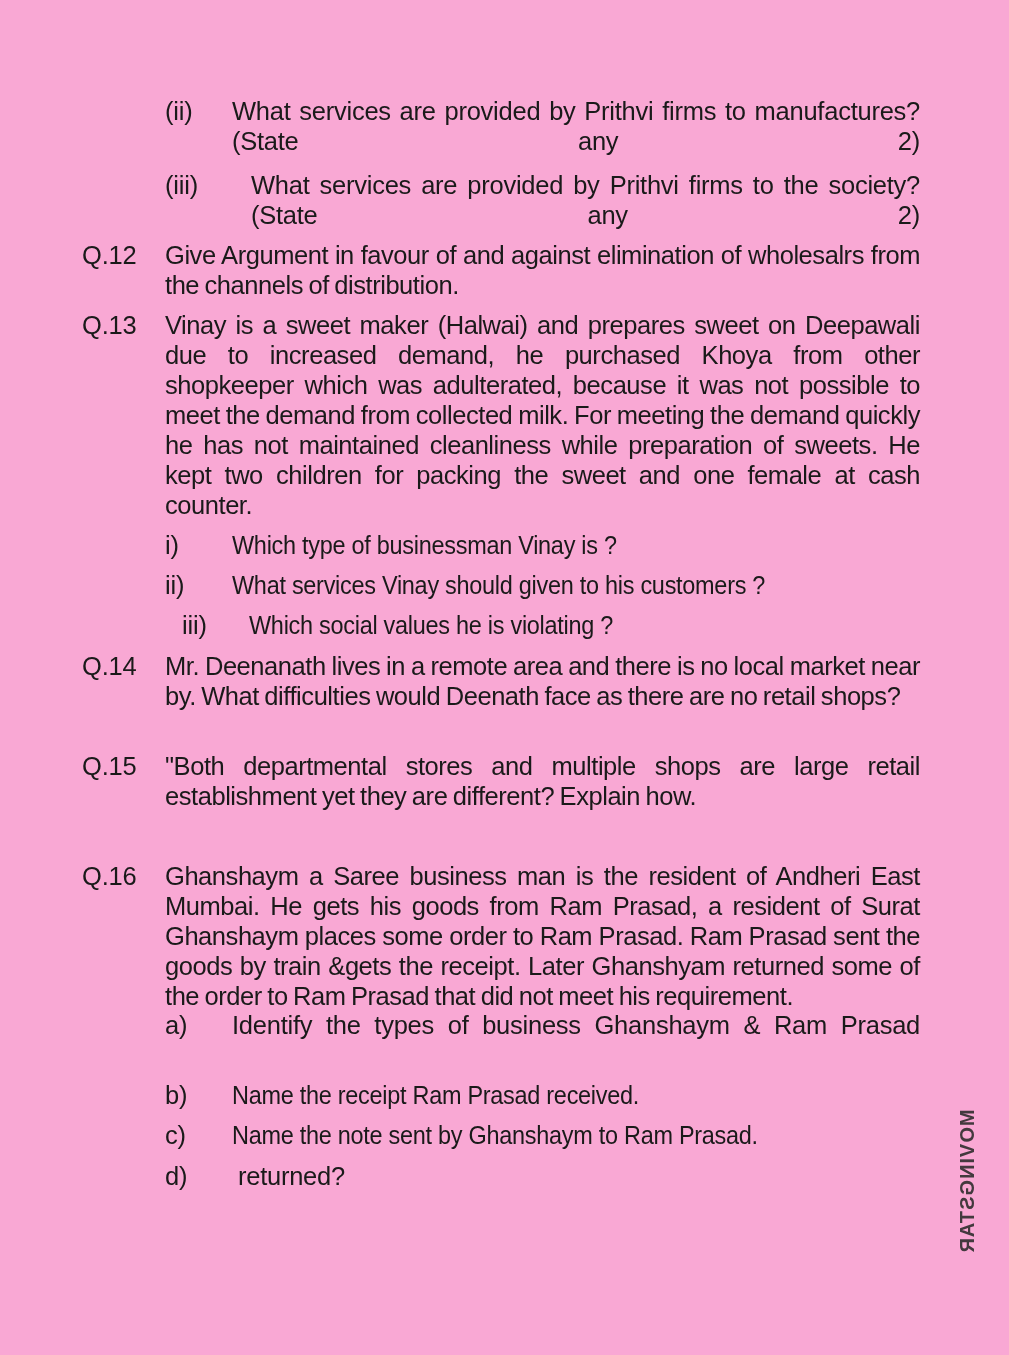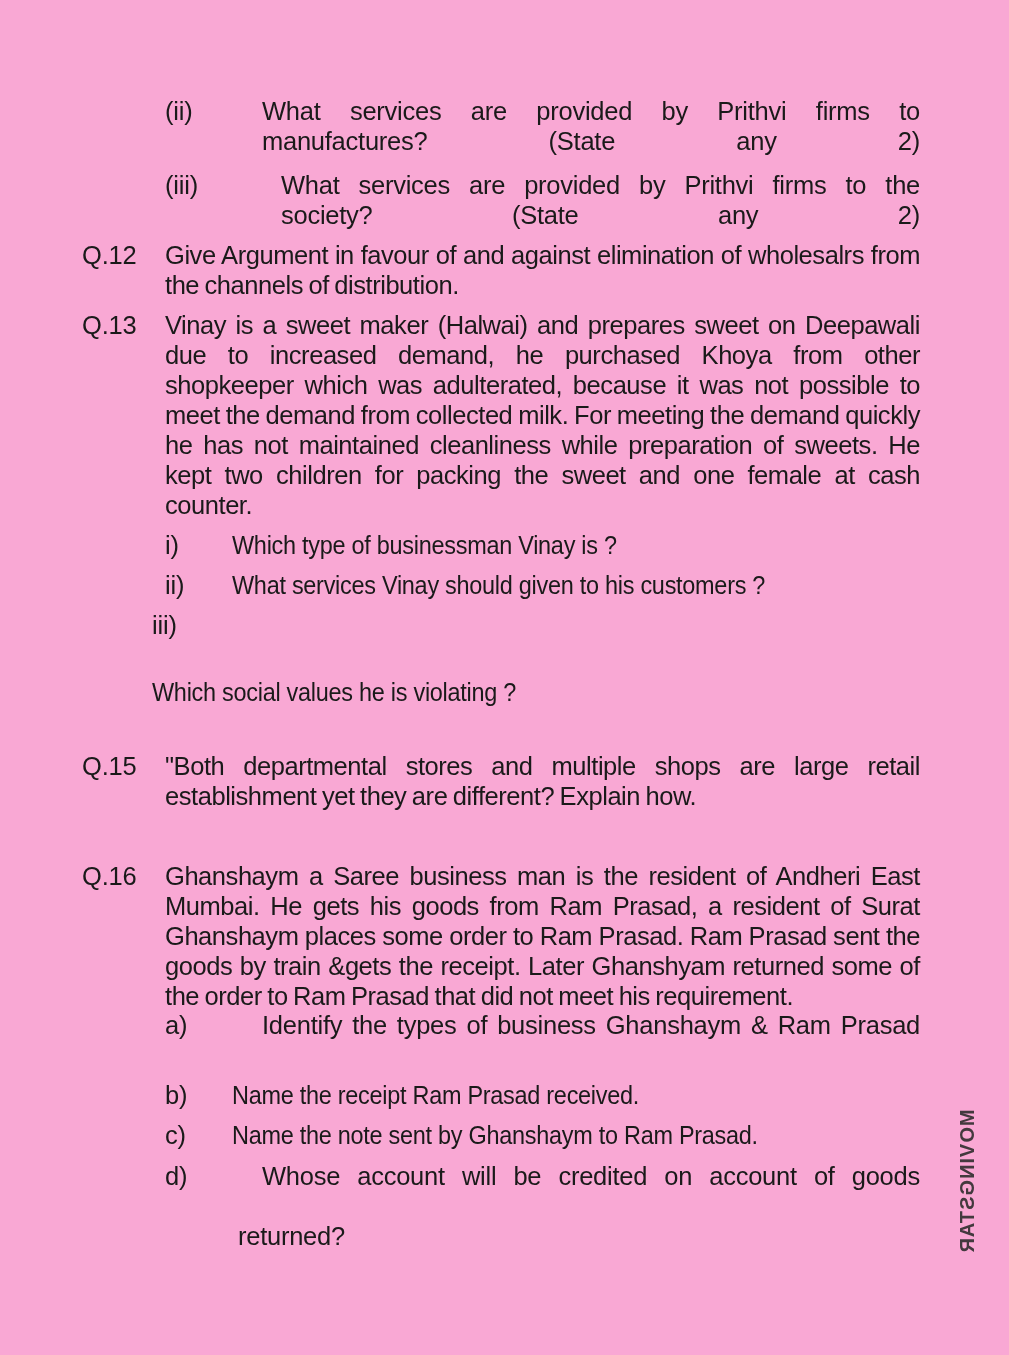--- a/index.html
+++ b/index.html
@@ -79,21 +79,20 @@
     text-align: left;
     letter-spacing: -0.3px;
   }
   .tight {
     letter-spacing: -0.45px;
     word-spacing: -1.2px;
   }
   .justify-hard {
     text-align: justify;
     text-justify: inter-word;
-    margin-left: 30px;
   }
   .justify-hard::after {
     content: "";
     display: inline-block;
     width: 100%;
   }
   .wrapindent {
     display: block;
     padding-left: 6px;
   }
@@ -151,25 +150,29 @@
   <div class="subblock" style="left:165px; top:530px; width:755px;">
     <span class="submarker">i)</span>
     <span class="subtext condensed">Which type of businessman Vinay is ?</span>
   </div>
 
   <div class="subblock" style="left:165px; top:570px; width:755px;">
     <span class="submarker">ii)</span>
     <span class="subtext condensed">What services Vinay should given to his customers ?</span>
   </div>
 
-  <div class="subblock" style="left:152px; top:610px; width:755px;flex-direction:column;">
+  <div class="subblock" style="left:182px; top:610px; width:755px;">
     <span class="submarker">iii)</span>
     <span class="subtext condensed">Which social values he is violating ?</span>
   </div>
 
+  <div class="qblock" style="left:82px; top:651px; width:838px;">
+    <span class="qlabel">Q.14</span>
+    <span class="qbody tight">Mr. Deenanath lives in a remote area and there is no local market near by. What difficulties would Deenath face as there are no retail shops?</span>
+  </div>
 
   <div class="qblock" style="left:82px; top:751px; width:838px;">
     <span class="qlabel">Q.15</span>
     <span class="qbody tight">"Both departmental stores and multiple shops are large retail establishment yet they are different? Explain how.</span>
   </div>
 
   <div class="qblock" style="left:82px; top:821px; width:838px;margin-top:40px;">
     <span class="qlabel">Q.16</span>
     <span class="qbody tight">Ghanshaym a Saree business man is the resident of Andheri East Mumbai. He gets his goods from Ram Prasad, a resident of Surat Ghanshaym places some order to Ram Prasad. Ram Prasad sent the goods by train &amp;gets the receipt. Later Ghanshyam returned some of the order to Ram Prasad that did not meet his requirement.</span>
   </div>
@@ -187,21 +190,20 @@
   </div>
 
   <div class="subblock" style="left:165px; top:1120px; width:755px;">
     <span class="submarker">c)</span>
     <span class="subtext condensed">Name the note sent by Ghanshaym to Ram Prasad.</span>
   </div>
 
   <div class="subblock" style="left:165px; top:1161px; width:755px;">
     <span class="submarker">d)</span>
     <span class="subtext">
-      <span class="justify-hard" style="display:block;">Whose account will be credited on account of goods</span>
       <span class="wrapindent">returned?</span>
     </span>
   </div>
 
   <div class="watermark">
     <span class="watermark-inner">MOVINGSTAR</span>
   </div>
 
 </div>
 

